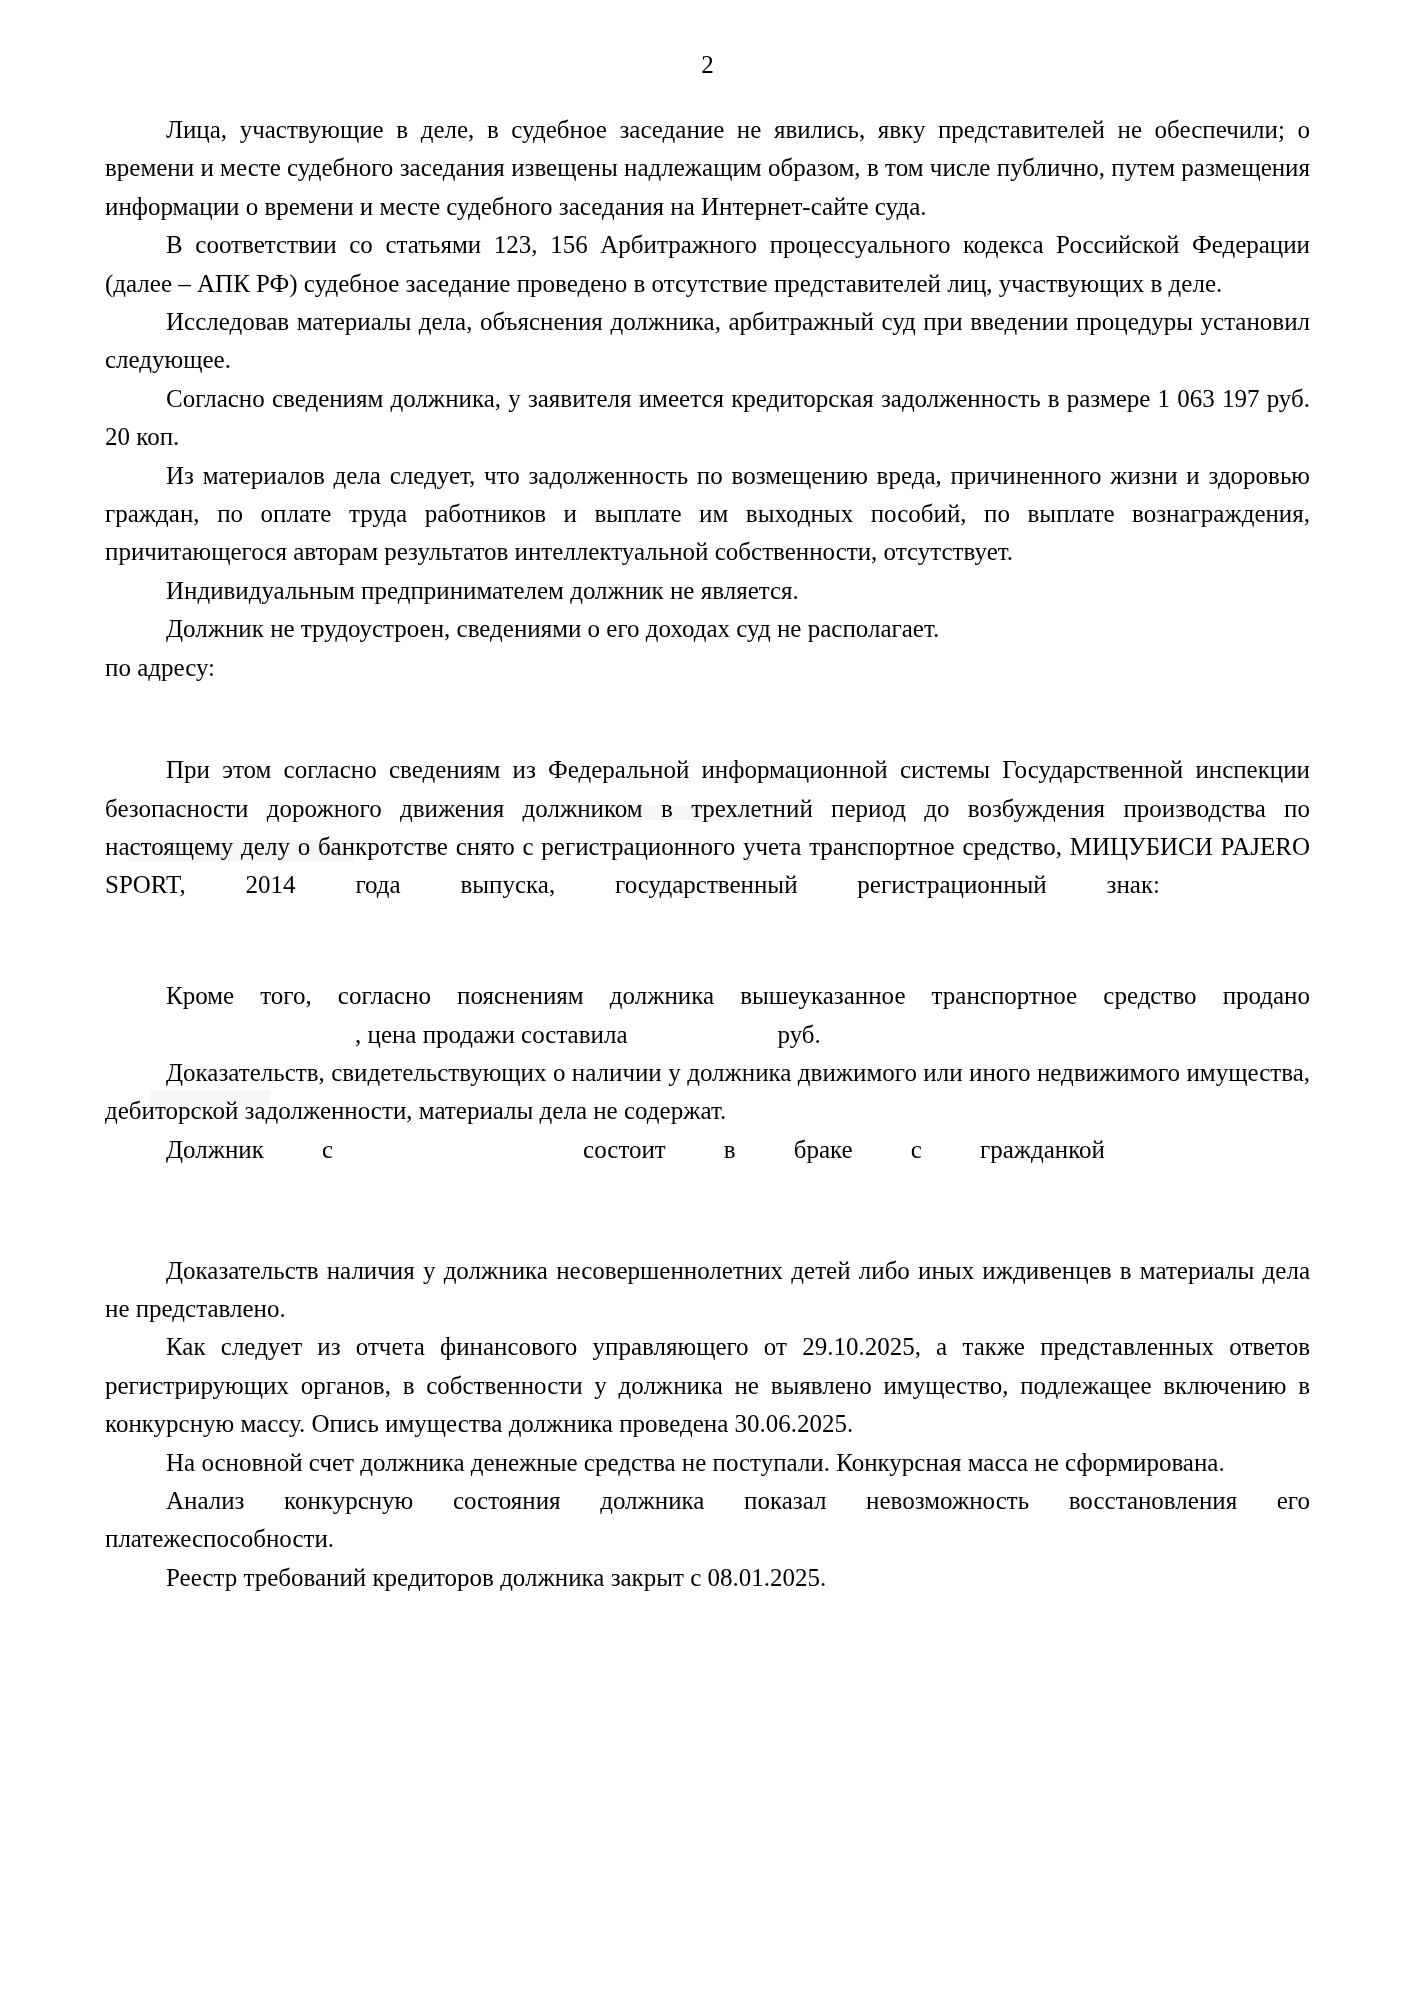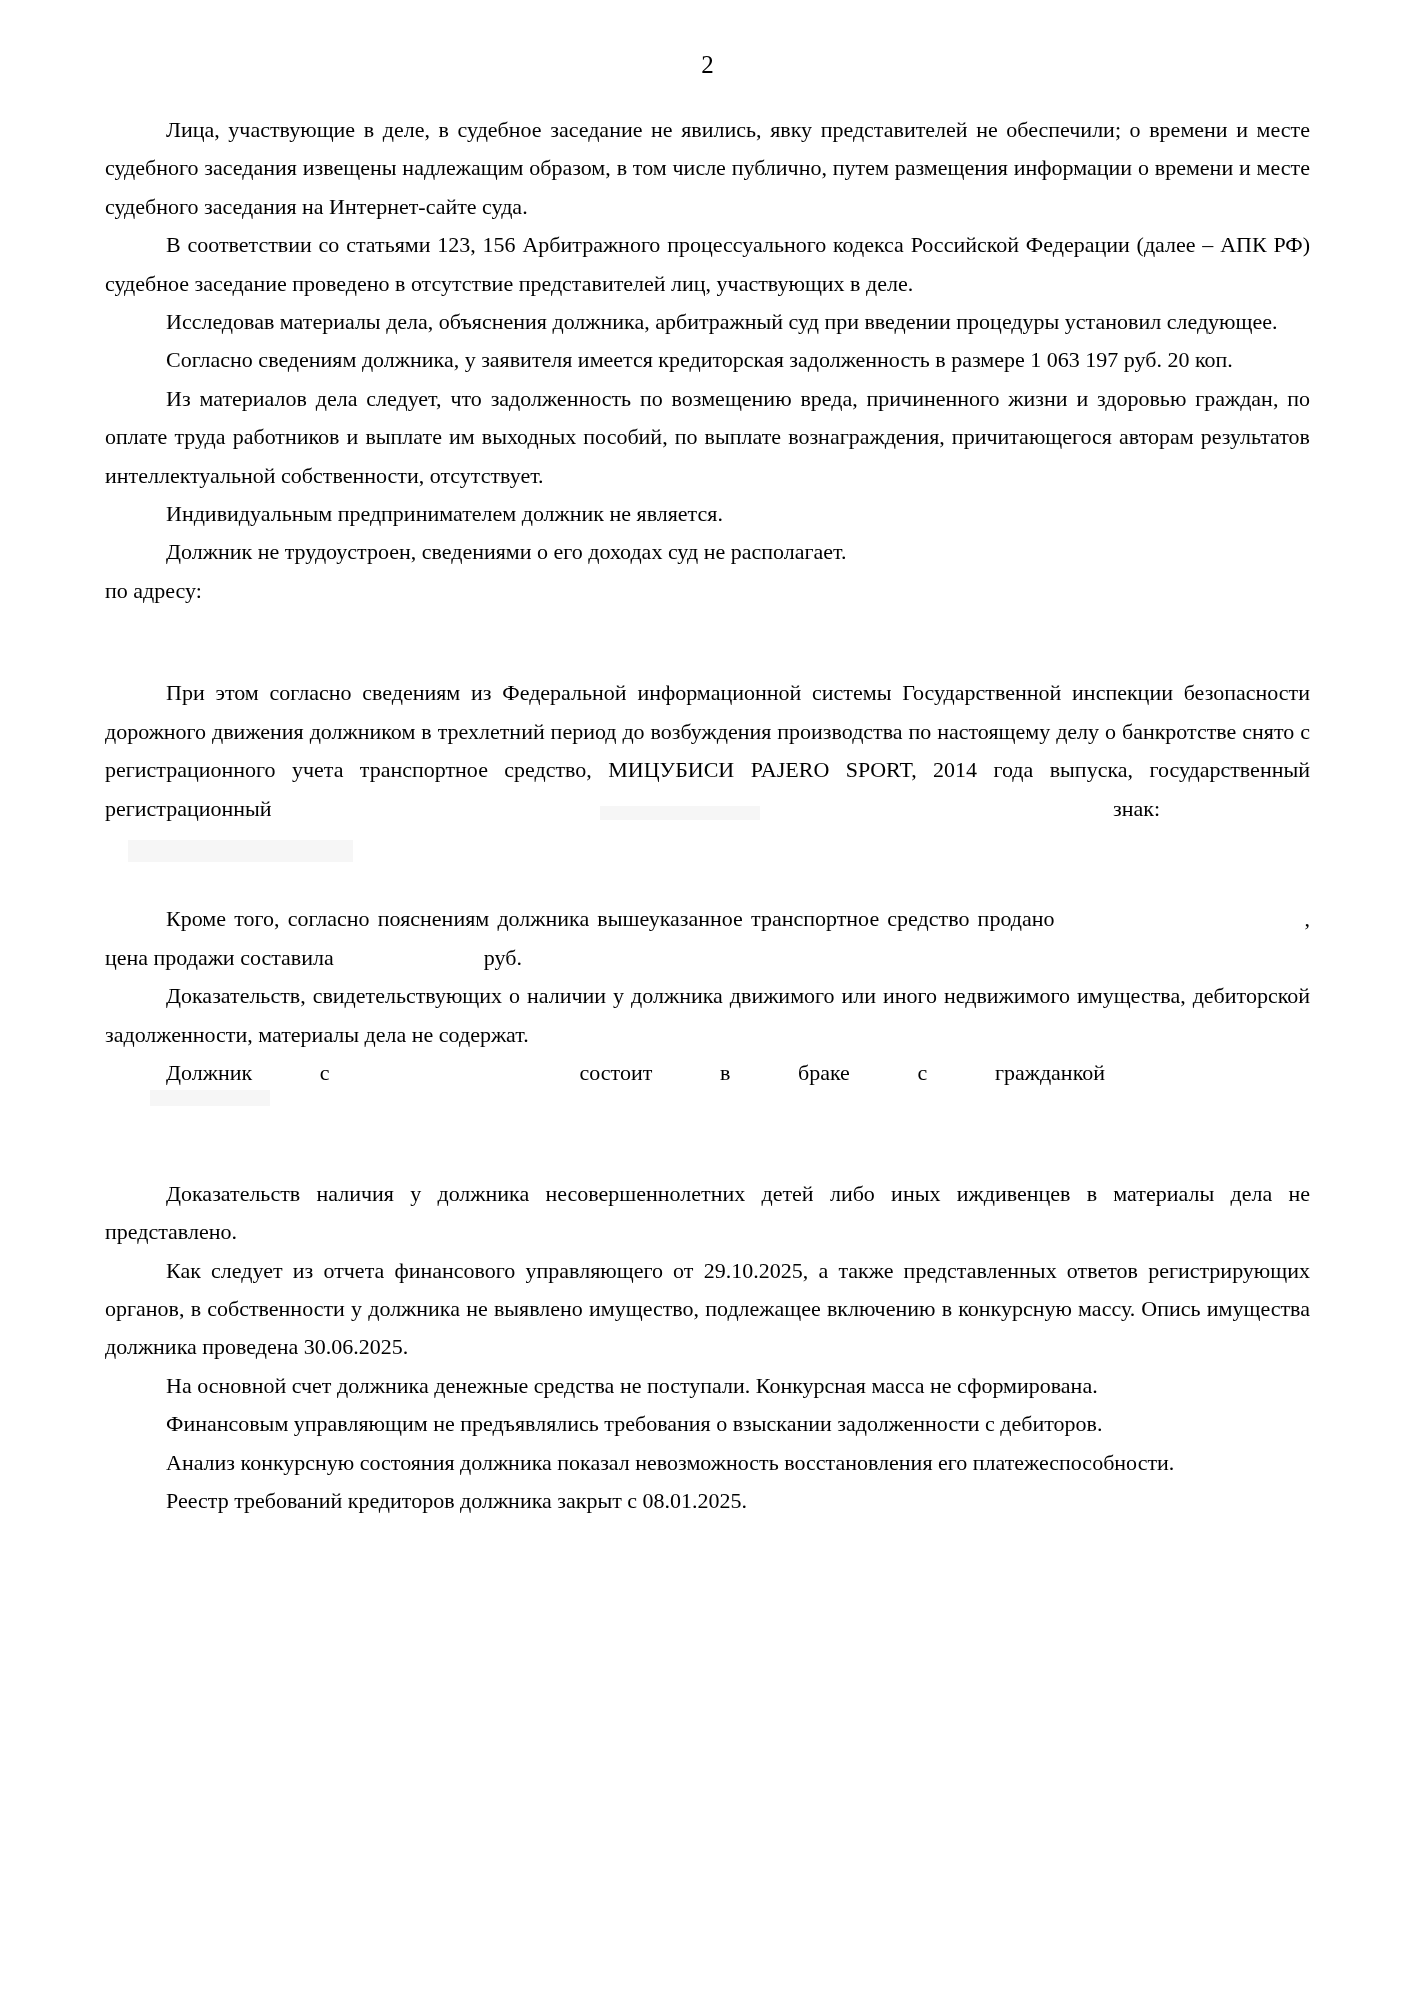--- a/index.html
+++ b/index.html
@@ -30,21 +30,21 @@
   }
   .page-number {
     text-align: center;
     font-size: 25px;
     line-height: 1;
     margin: 0 0 34px 0;
     letter-spacing: 0;
   }
   p.para {
     margin: 0;
-    font-size: 22px;
+    font-size: 25px;
     line-height: 38.4px;
     text-align: justify;
     text-indent: 61px;
     text-justify: inter-word;
     word-spacing: 0px;
     hyphens: none;
   }
   p.para.noindent {
     text-indent: 0;
   }
@@ -126,21 +126,20 @@
     <p class="para stretch-last"><span>Должник с</span><span class="redacted w-long"></span><span>состоит в браке с гражданкой</span><span class="redacted w-name"></span></p>
 
     <div class="spacer-lg"></div>
 
     <p class="para">Доказательств наличия у должника несовершеннолетних детей либо иных иждивенцев в материалы дела не представлено.</p>
 
     <p class="para">Как следует из отчета финансового управляющего от 29.10.2025, а также представленных ответов регистрирующих органов, в собственности у должника не выявлено имущество, подлежащее включению в конкурсную массу. Опись имущества должника проведена 30.06.2025.</p>
 
     <p class="para">На основной счет должника денежные средства не поступали. Конкурсная масса не сформирована.</p>
 
-    <p class="para">Финансовым управляющим не предъявлялись требования о взыскании задолженности с дебиторов.</p>
 
     <p class="para">Анализ конкурсную состояния должника показал невозможность восстановления его платежеспособности.</p>
 
 
     <p class="para">Реестр требований кредиторов должника закрыт с 08.01.2025.</p>
 
   </div>
 
   <div class="faint-smudge" style="left:128px; top:840px; width:225px; height:22px;"></div>
   <div class="faint-smudge" style="left:600px; top:806px; width:160px; height:14px;"></div>

